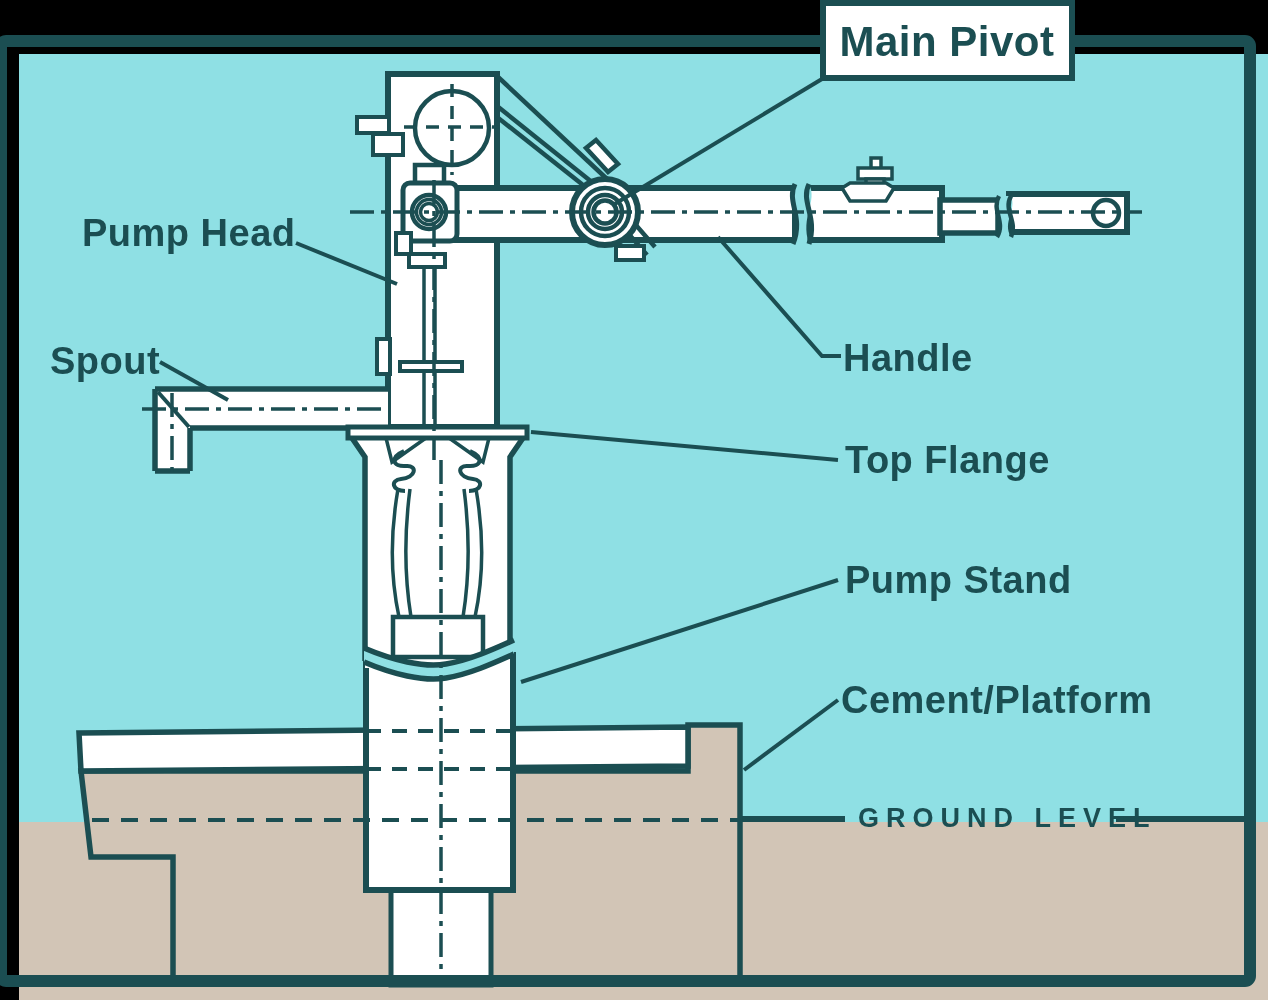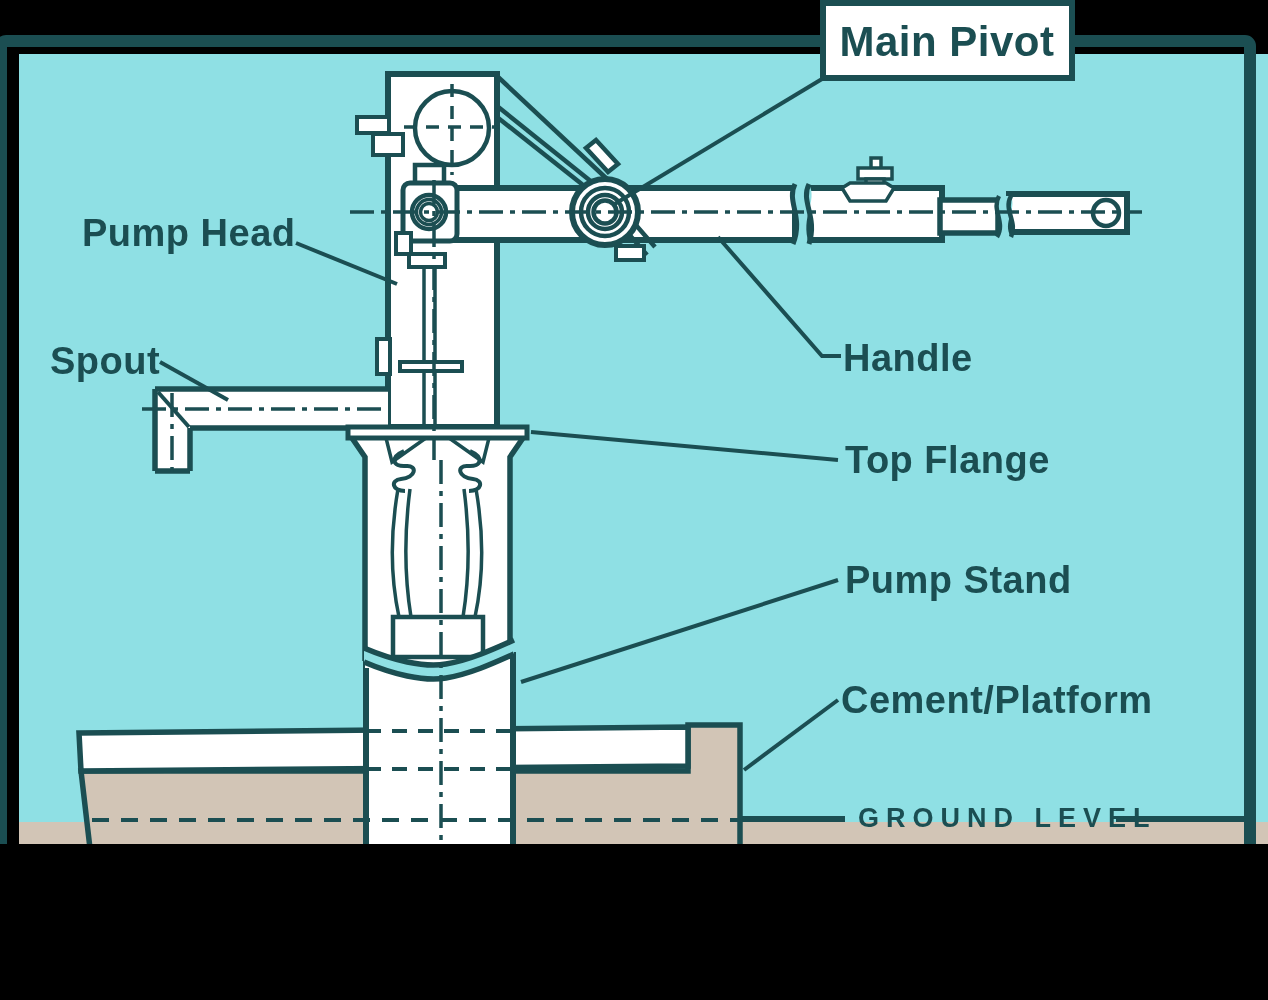--- a/index.html
+++ b/index.html
@@ -1,16 +1,16 @@
 <!DOCTYPE html>
 <html style="--sky: #8FE0E4; --ink: #1B4E52; --ground-tan: #D2C5B6; --panel-white: #FFFFFF; --backdrop: #000000;"><head>
 <meta charset="utf-8">
 <style>
   html,body{margin:0;padding:0;background:#000;}
-  .stage{position:relative;width:1268px;height:844px;background:var(--backdrop,#000);overflow:hidden;}
+  .stage{position:relative;width:1268px;height:1000px;background:var(--backdrop,#000);overflow:hidden;}
   svg{display:block;}
   .ln{stroke:var(--ink);fill:none;}
   .w{fill:var(--panel-white);}
   .skyf{fill:var(--sky);}
   .tanf{fill:var(--ground-tan);}
   text{font-family:"Liberation Sans", sans-serif;font-weight:700;fill:var(--ink);}
   .lbl{font-size:38px;letter-spacing:0.5px;}
   .lbl-box{font-size:42px;letter-spacing:0.5px;text-anchor:middle;}
   .lbl-ground{font-size:27px;letter-spacing:7px;}
 </style>

